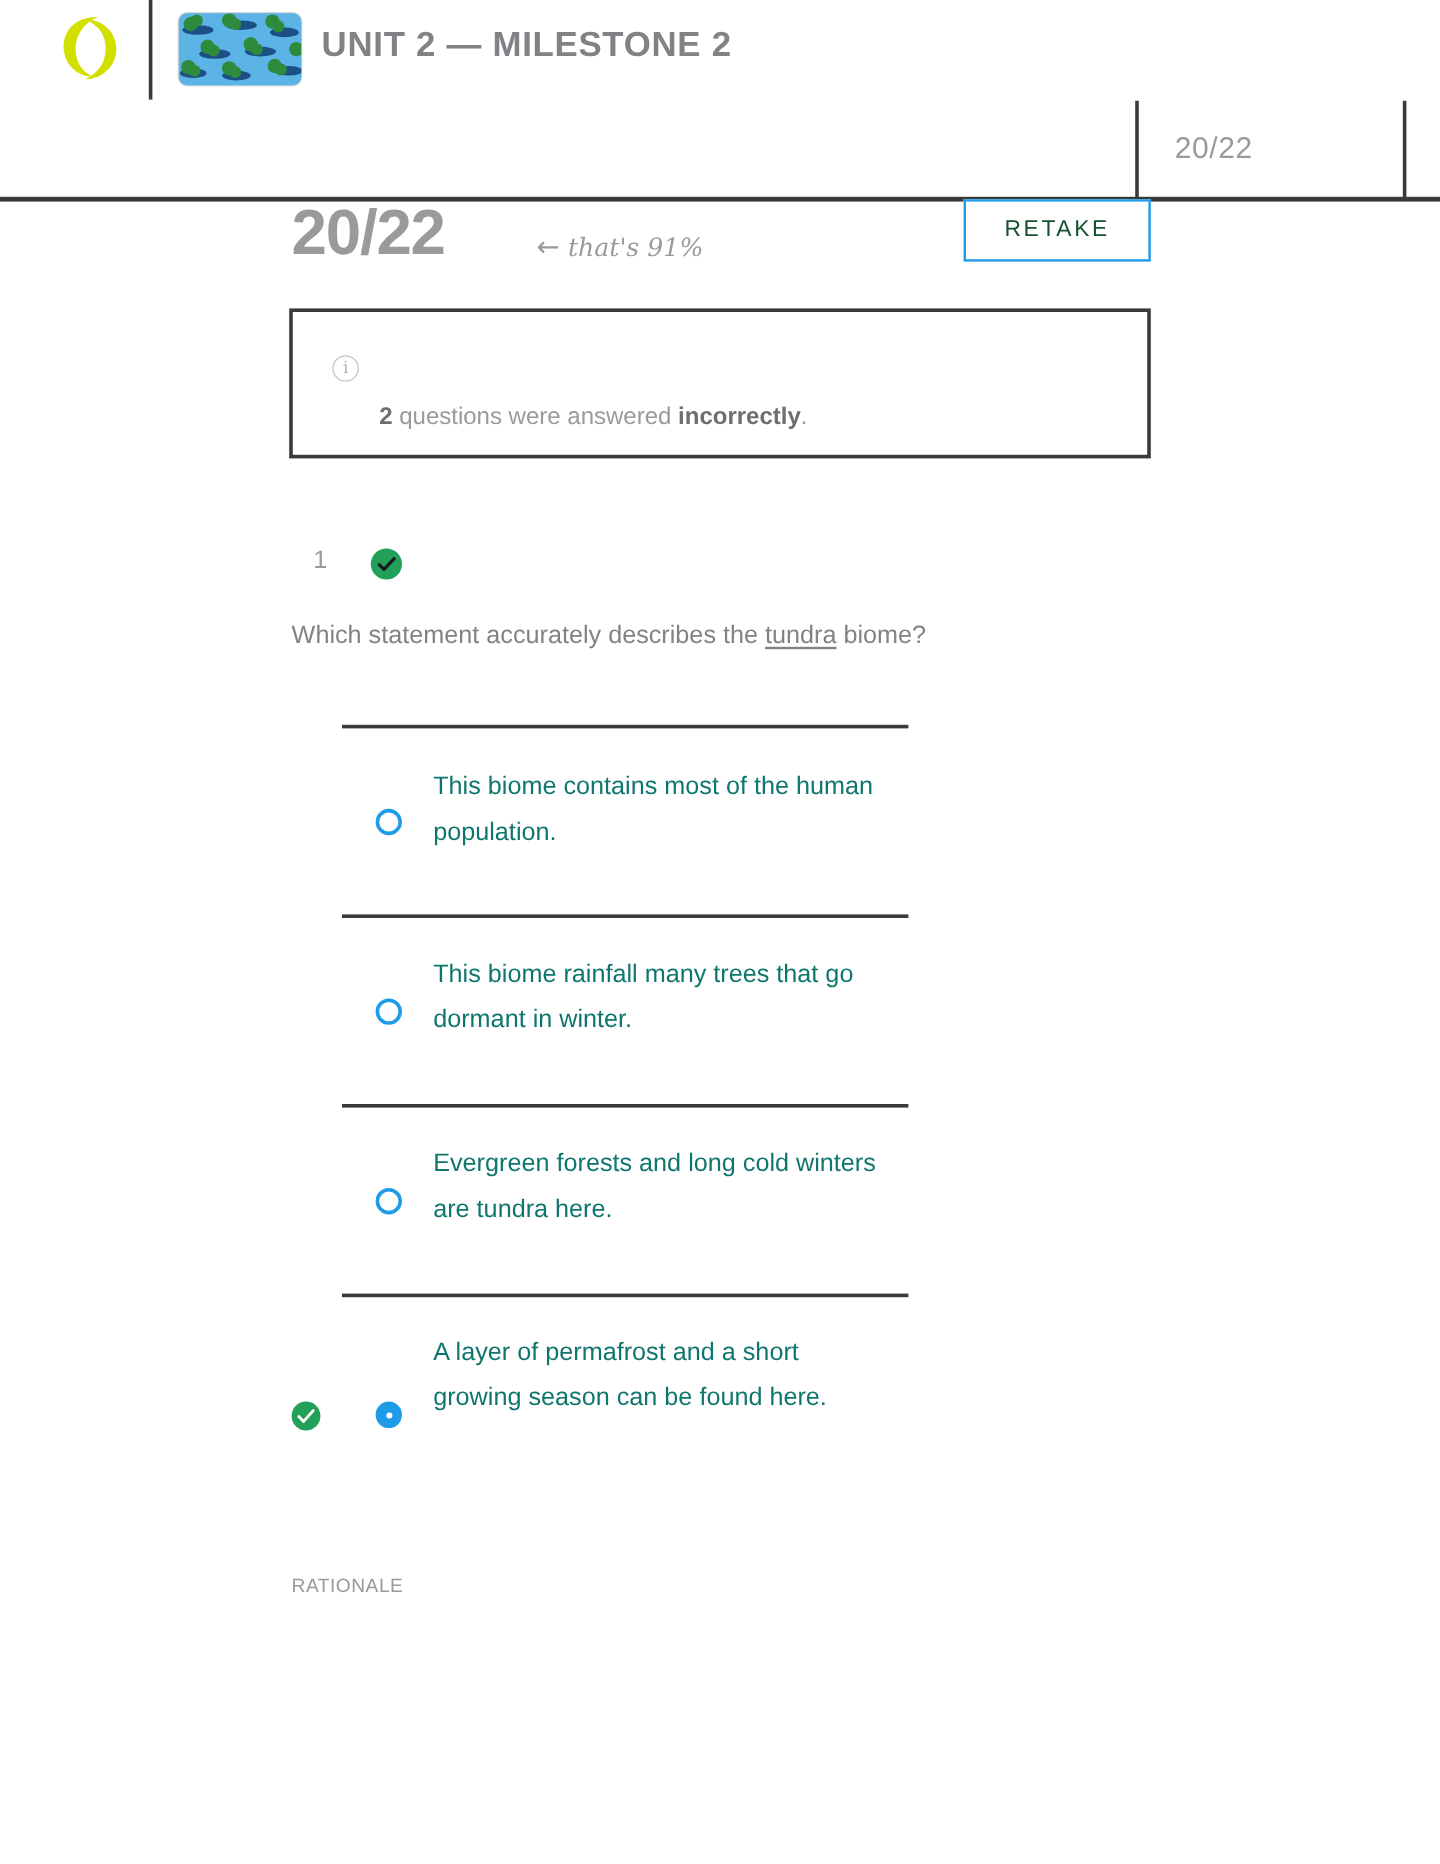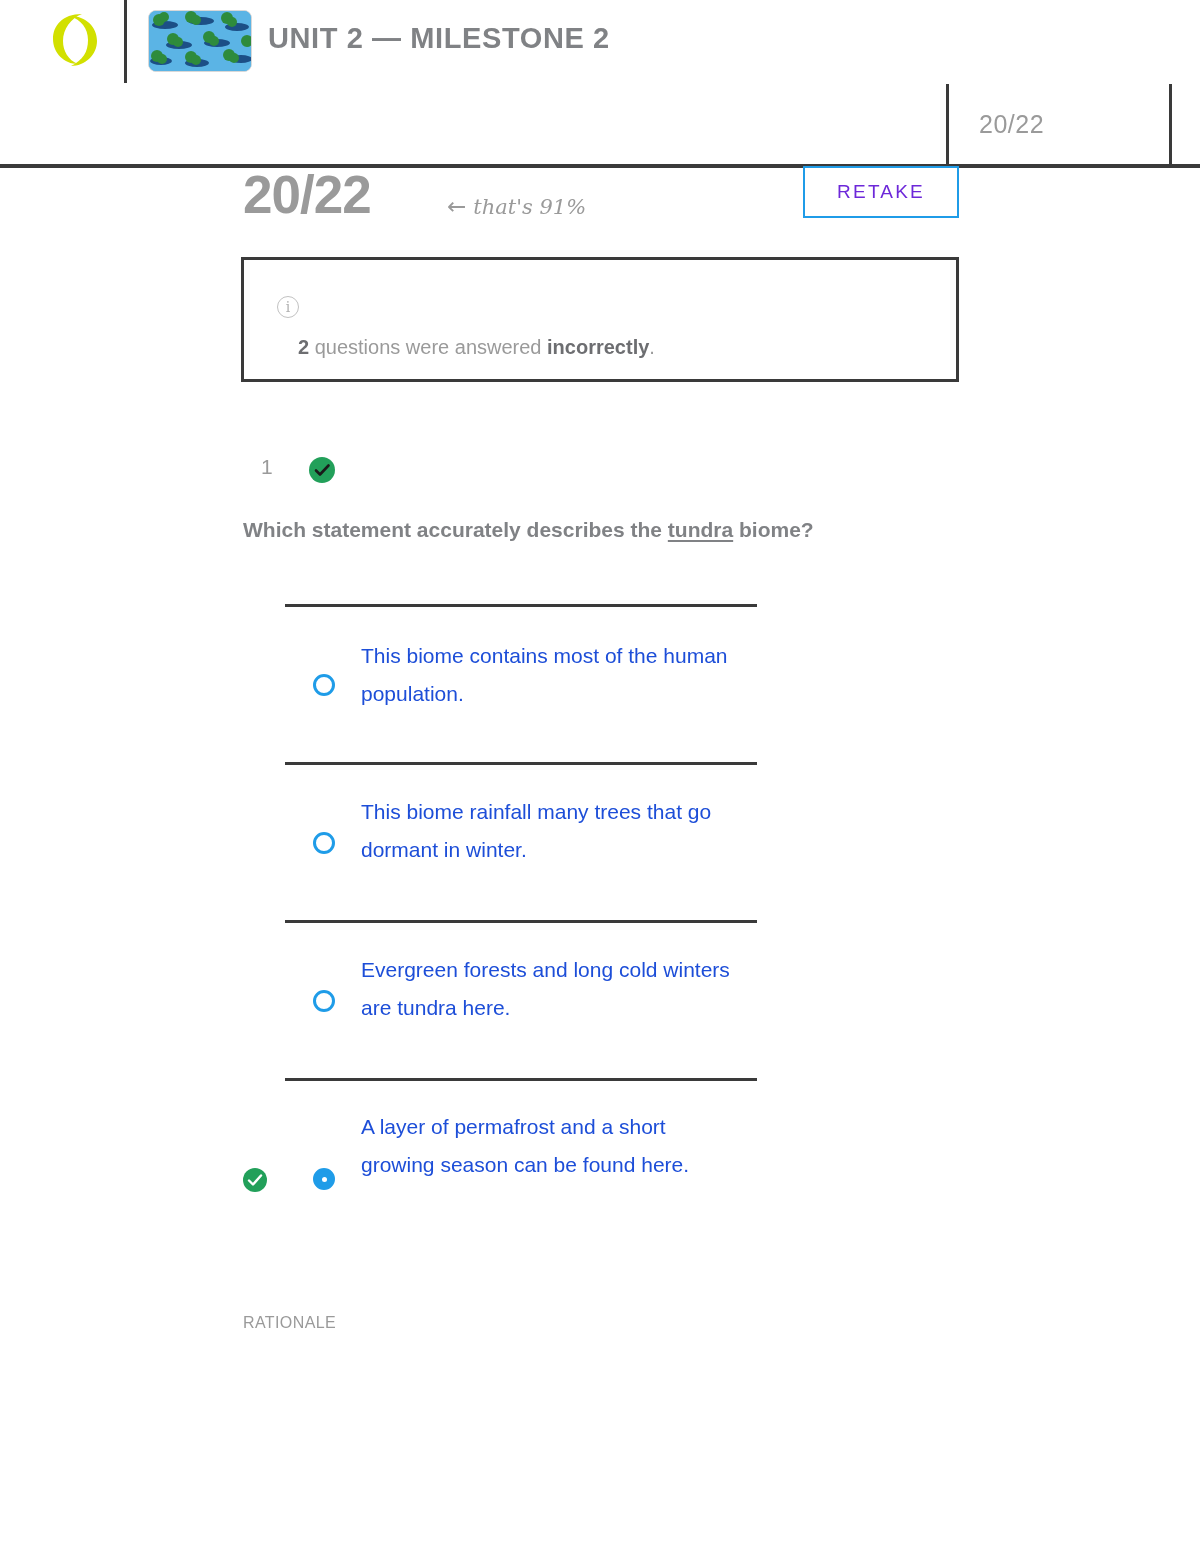--- a/index.html
+++ b/index.html
@@ -63,62 +63,62 @@
   }
   .handnote .arr {
     font-family: "DejaVu Sans", sans-serif; font-style: normal; font-size: 23px;
     margin-right: 7px;
   }
 
   .retake-btn {
     position: absolute; left: 803px; top: 166px; width: 156px; height: 52px;
     border: 2px solid #1f9ce8; background: #fff;
     display: flex; align-items: center; justify-content: center;
-    font-size: 19px; letter-spacing: 2.2px; color: #6d28d9;
+    font-size: 19px; letter-spacing: 2.2px; color: #14532d;
     cursor: pointer;
   }
 
   
   .infobox {
     position: absolute; left: 241px; top: 257px; width: 718px; height: 125px;
     border: 3px solid #3a3a3a; background: #fff;
   }
   .infoline { position: absolute; font-size: 20px; color: #9a9a9a; white-space: nowrap; }
   .infoline b { color: #6d6e71; font-weight: bold; }
   .info-icon {
     position: absolute; left: 33px; top: 36px; width: 22px; height: 22px;
     border: 1.6px solid #c2c2c2; border-radius: 50%;
     color: #b0b0b0; font-size: 14px; line-height: 20px; text-align: center;
     font-family: "DejaVu Serif", serif;
   }
   .infoline.l1 { left: 66px; top: 36px; }
-  .infoline.l2 { left: 54px; top: 76px; }
+  .infoline.l2 { left: 72px; top: 76px; }
 
   
   .q-num {
     position: absolute; left: 261px; top: 455px; font-size: 21px; color: #9a9a9a;
   }
   .q-badge {
     position: absolute; left: 308px; top: 456px; width: 28px; height: 28px;
   }
   .q-badge svg { display: block; }
   .q-text {
     position: absolute; left: 243px; top: 518px; width: 720px;
-    font-size: 21px; font-weight: bold; color: #808285;
+    font-size: 21px; font-weight: normal; color: #808285;
   }
   .q-text u { text-decoration: underline; text-underline-offset: 3px; }
 
   
   .opt-divider {
     position: absolute; left: 285px; width: 472px; height: 3px; background: #3a3a3a;
   }
   .opt-row { position: absolute; left: 0; width: 1200px; }
   .opt-text {
     position: absolute; left: 361px; width: 380px;
-    font-size: 21px; color: #1d4ed8; line-height: 38px;
+    font-size: 21px; color: #0f766e; line-height: 38px;
   }
   .radio {
     position: absolute; left: 313px; width: 22px; height: 22px;
     border: 3px solid #1f9ce8; border-radius: 50%; background: #fff;
     cursor: pointer;
   }
   .radio.sel {
     background: #1f9ce8; border-color: #1f9ce8;
   }
   .radio.sel::after {

